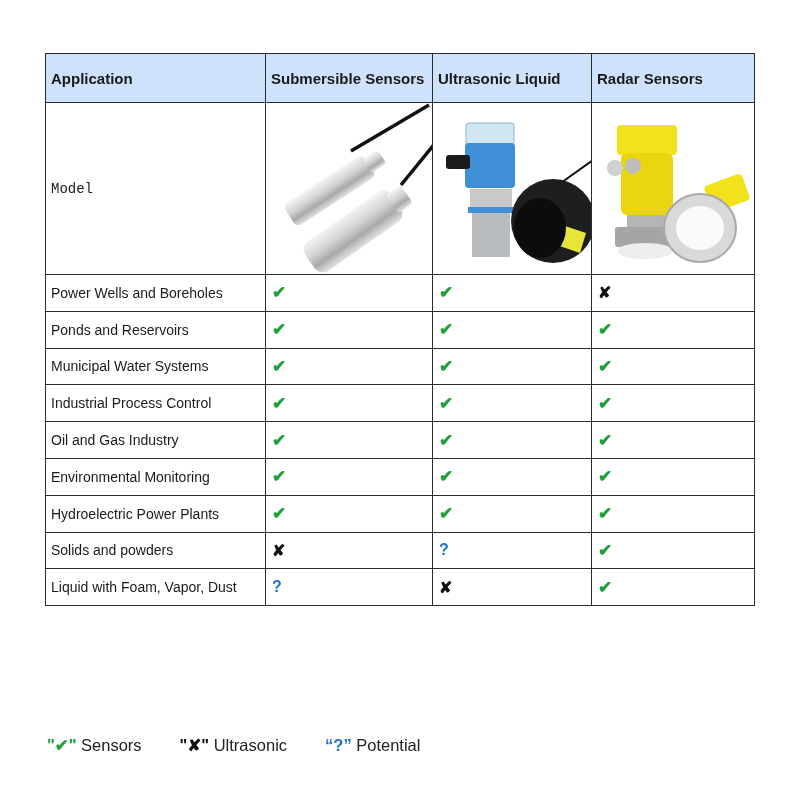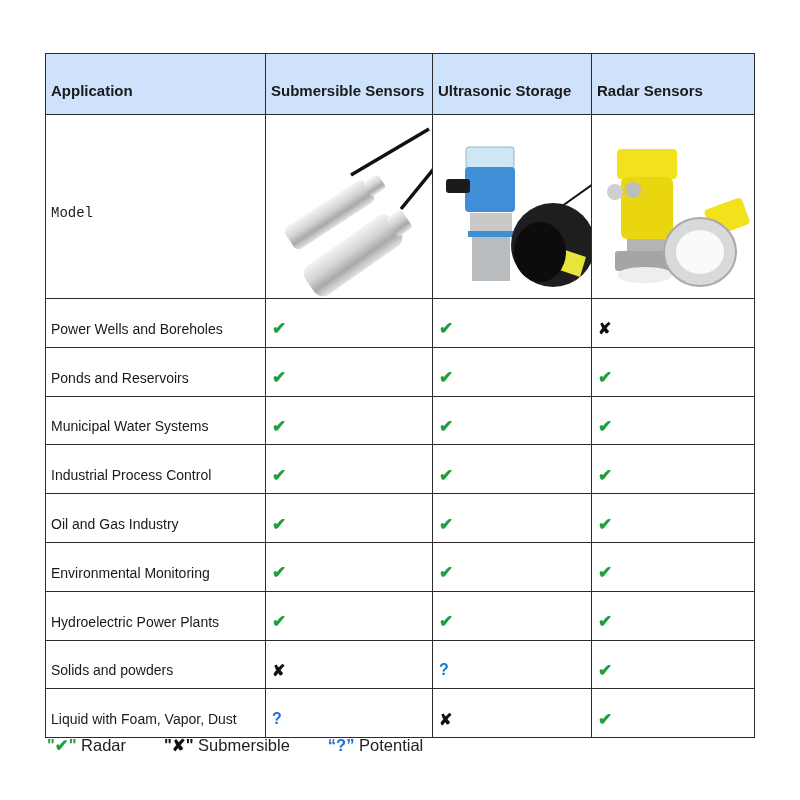--- a/index.html
+++ b/index.html
@@ -1,18 +1,18 @@
 <!DOCTYPE html>
 <html><head>
 <meta charset="utf-8">
 <style>
   html, body { margin:0; padding:0; background:#ffffff; }
   body { width:800px; height:800px; position:relative; font-family:"Liberation Sans", sans-serif; color:#1a1a1a; overflow:hidden; }
   table.cmp { position:absolute; left:45px; top:53px; border-collapse:collapse; table-layout:fixed; width:709px; }
-  table.cmp td, table.cmp th { border:1.5px solid #2b2b2b; padding:12px 0 0 5px; font-size:14px; text-align:left; vertical-align:middle; overflow:hidden; }
+  table.cmp td, table.cmp th { border:1.5px solid #2b2b2b; padding:0 0 0 5px; font-size:14px; text-align:left; vertical-align:middle; overflow:hidden; }
   table.cmp th { background:#cfe2fb; font-weight:bold; font-size:15px; height:48px; white-space:nowrap; padding-left:5px; }
   table.cmp td { height:35.8px; }
   tr.model-row td { height:171px;font-family:Liberation Mono, monospace; }
   .mark { font-weight:bold; font-size:17px; display:inline-block; padding-left:1px; }
   .mark.check { color:#1fa03c; }
   .mark.cross { color:#111111; font-size:16px; }
   .mark.question { color:#1f6fd1; font-size:16px; }
   td.img-cell { padding:0; position:relative; }
   .legend { position:absolute; top:736px; left:47px; font-size:16.5px; color:#222; display:flex; }
   .legend .item { margin-right:38px; }
@@ -28,21 +28,21 @@
   <colgroup>
     <col style="width:220px">
       <col style="width:167px">
       <col style="width:159px">
       <col style="width:163px">
   </colgroup>
   <thead>
     <tr>
       <th>Application</th>
       <th>Submersible Sensors</th>
-      <th>Ultrasonic Storage</th>
+      <th>Ultrasonic Liquid</th>
       <th>Radar Sensors</th>
     </tr>
   </thead>
   <tbody id="tbody">
     <tr class="model-row">
       <td>Model</td>
       <td class="img-cell">
         <svg width="166" height="171" viewBox="0 0 166 171">
           <defs>
             <linearGradient id="steel" x1="0" y1="0" x2="0" y2="1">
@@ -146,23 +146,23 @@
         <td><span class="mark question">?</span></td>
         <td><span class="mark cross">✘</span></td>
         <td><span class="mark check">✔</span></td>
       </tr>
     </tbody>
 </table>
 
 <div class="legend">
   <div class="item">
     <span class="q-check">"✔"</span>
-    <span>Radar</span>
+    <span>Sensors</span>
   </div>
   <div class="item">
     <span class="q-cross">"✘"</span>
-    <span>Submersible</span>
+    <span>Ultrasonic</span>
   </div>
   <div class="item">
     <span class="q-question">“?”</span>
     <span>Potential</span>
   </div>
 </div>
 
 </body></html>

